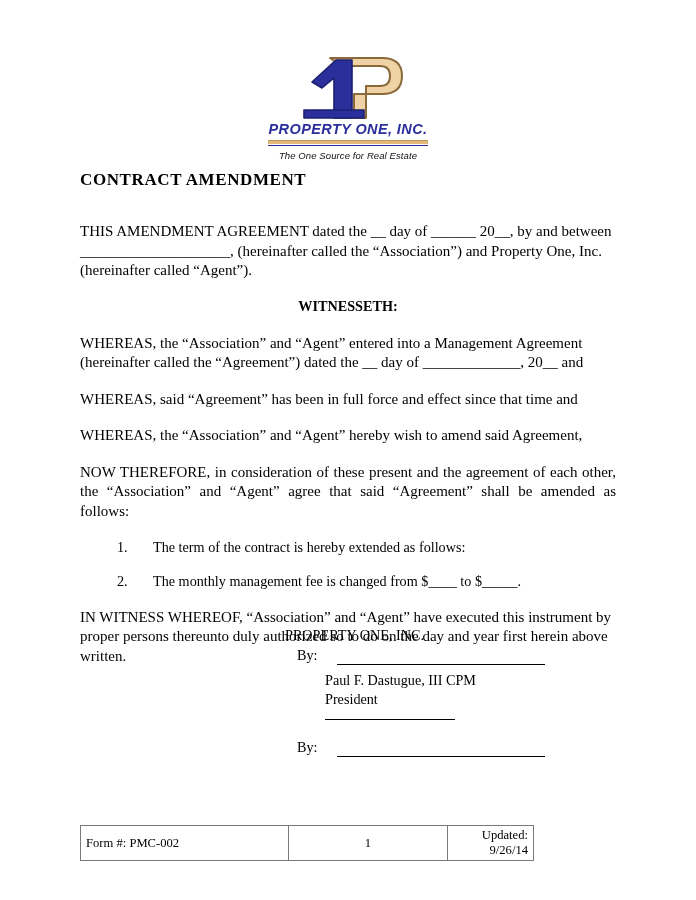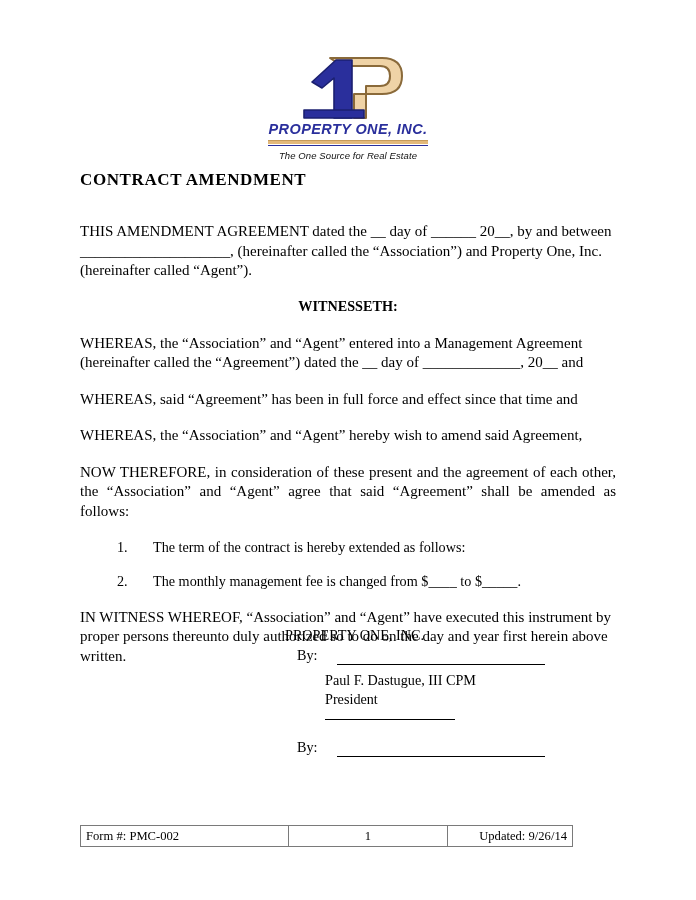--- a/index.html
+++ b/index.html
@@ -161,21 +161,21 @@
     border-bottom: 1px solid #000000;
     height: 14px;
   }
   .sig-row-2 { margin-top: 18px; }
 
   
   .footer-table {
     position: absolute;
     left: 80px;
     top: 825px;
-    width: 493px;
+    width: 454px;
     border-collapse: collapse;
     table-layout: fixed;
     font-size: 12.6px;
   }
   .footer-table td {
     border: 1px solid #7a7a7a;
     padding: 2px 5px;
     height: 16px;
     vertical-align: middle;
     background: #ffffff;

